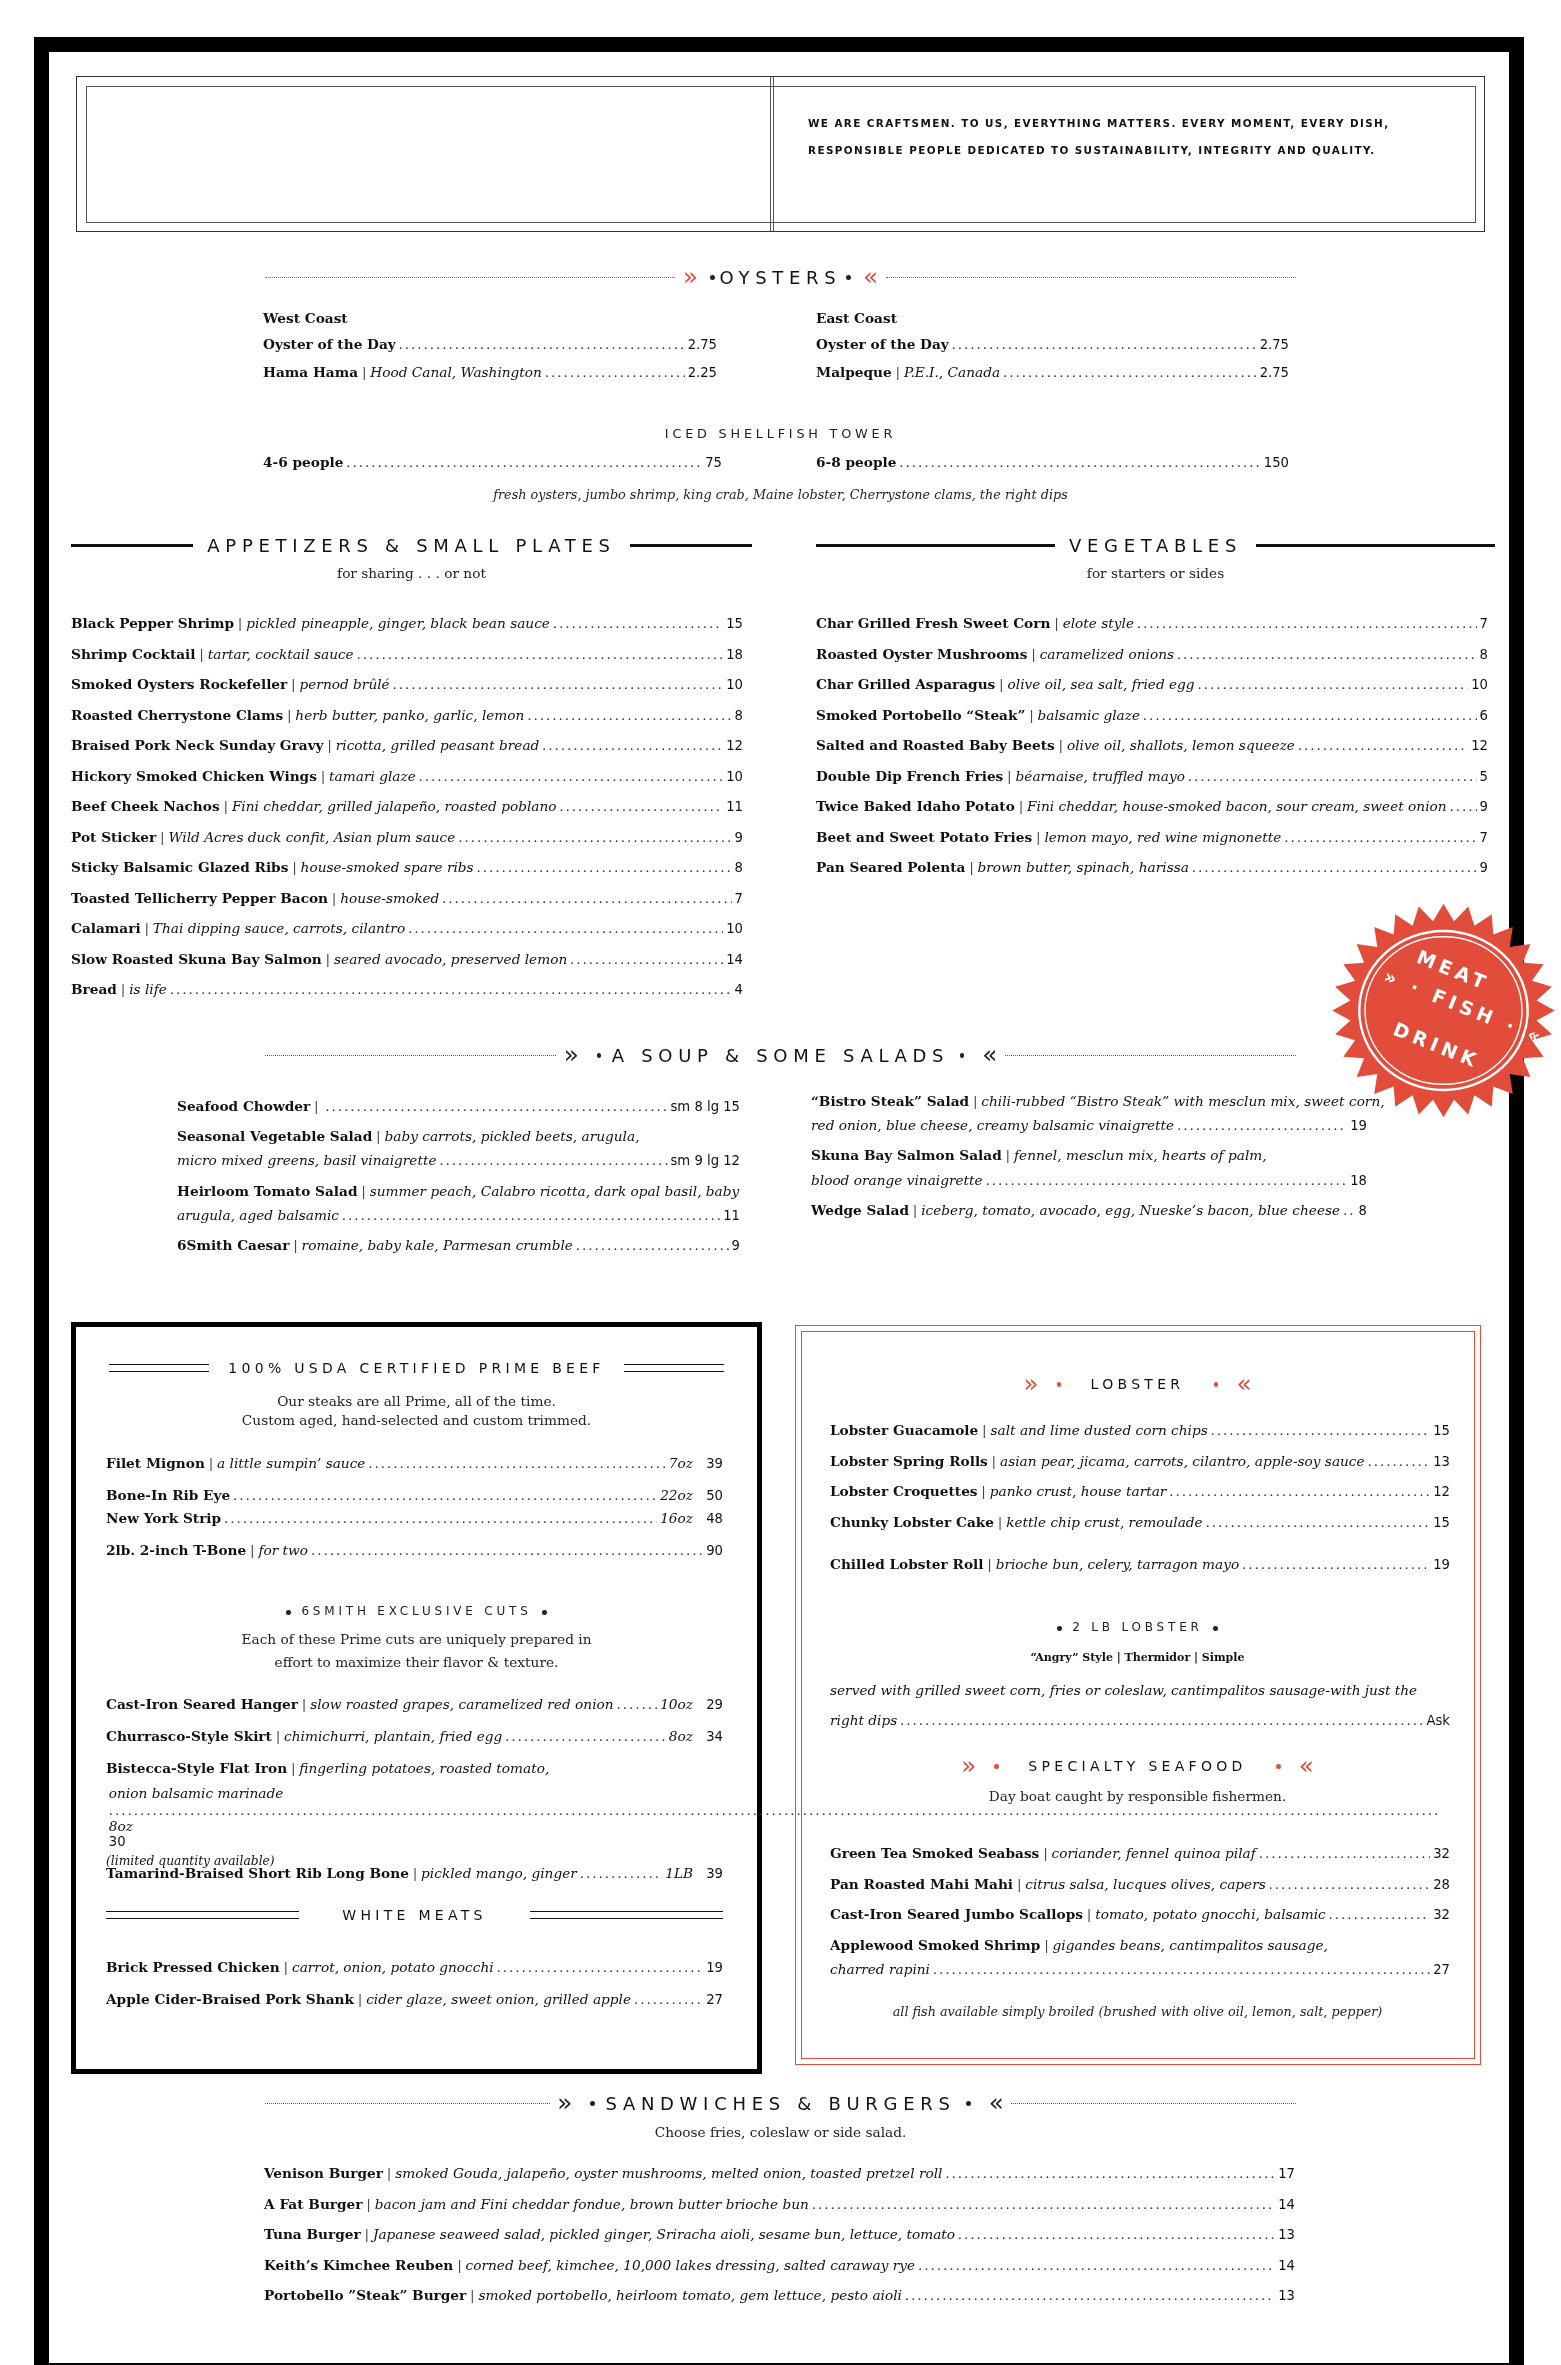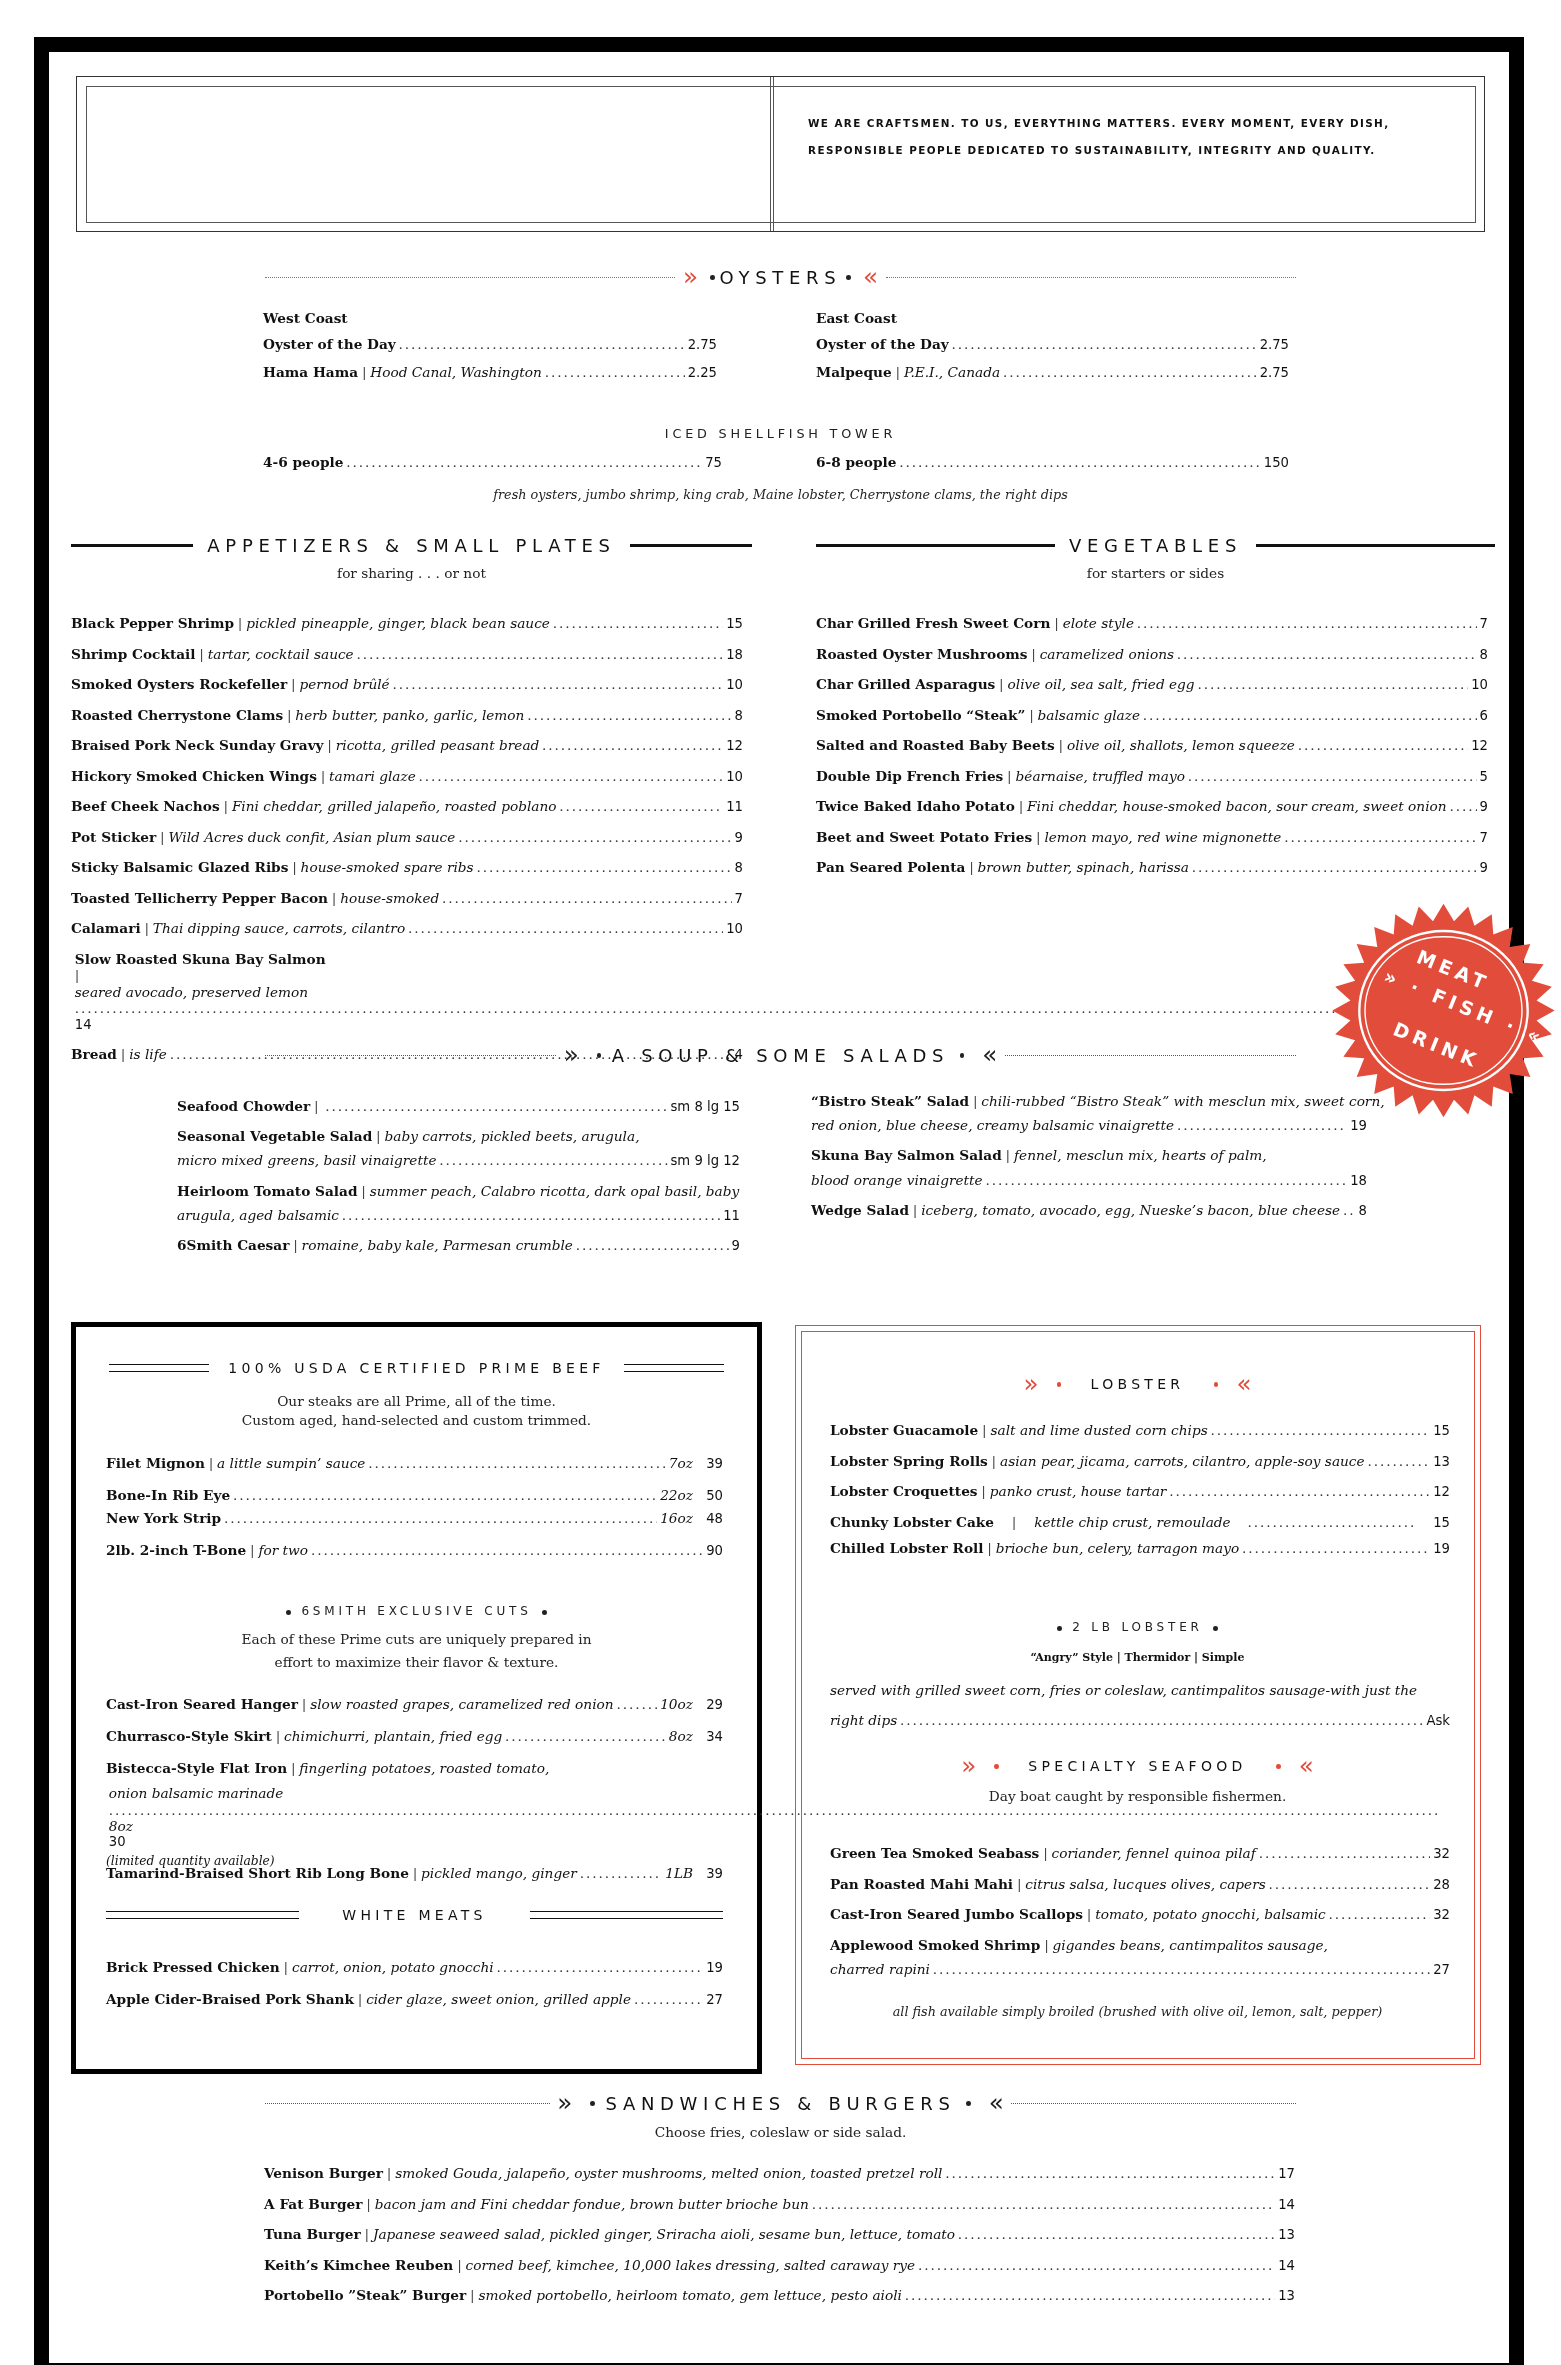--- a/index.html
+++ b/index.html
@@ -205,21 +205,21 @@
       <span class="dots"></span>
       <span class="price">7</span>
     </div>
     <div class="row" style="margin-bottom: 13.7px;">
       <span class="name">Calamari</span>
       <span class="sep">|</span>
       <span class="desc">Thai dipping sauce, carrots, cilantro</span>
       <span class="dots"></span>
       <span class="price">10</span>
     </div>
-    <div class="row" style="margin-bottom: 13.7px; flex-direction: column;">
+    <div class="row" style="margin-bottom: 13.7px;">
       <span class="name">Slow Roasted Skuna Bay Salmon</span>
       <span class="sep">|</span>
       <span class="desc">seared avocado, preserved lemon</span>
       <span class="dots"></span>
       <span class="price">14</span>
     </div>
     <div class="row" style="margin-bottom: 13.7px;">
       <span class="name">Bread</span>
       <span class="sep">|</span>
       <span class="desc">is life</span>
@@ -518,21 +518,21 @@
       <span class="dots"></span>
       <span class="price">13</span>
     </div>
     <div class="row" style="margin-bottom: 13.7px;">
       <span class="name">Lobster Croquettes</span>
       <span class="sep">|</span>
       <span class="desc">panko crust, house tartar</span>
       <span class="dots"></span>
       <span class="price">12</span>
     </div>
-    <div class="row" style="margin-bottom: 10px; gap: 14px;">
+    <div class="row" style="margin-bottom: 26px;">
       <span class="name">Chunky Lobster Cake</span>
       <span class="sep">|</span>
       <span class="desc">kettle chip crust, remoulade</span>
       <span class="dots"></span>
       <span class="price">15</span>
     </div>
     <div class="row" style="margin-bottom: 13.7px;">
       <span class="name">Chilled Lobster Roll</span>
       <span class="sep">|</span>
       <span class="desc">brioche bun, celery, tarragon mayo</span>

